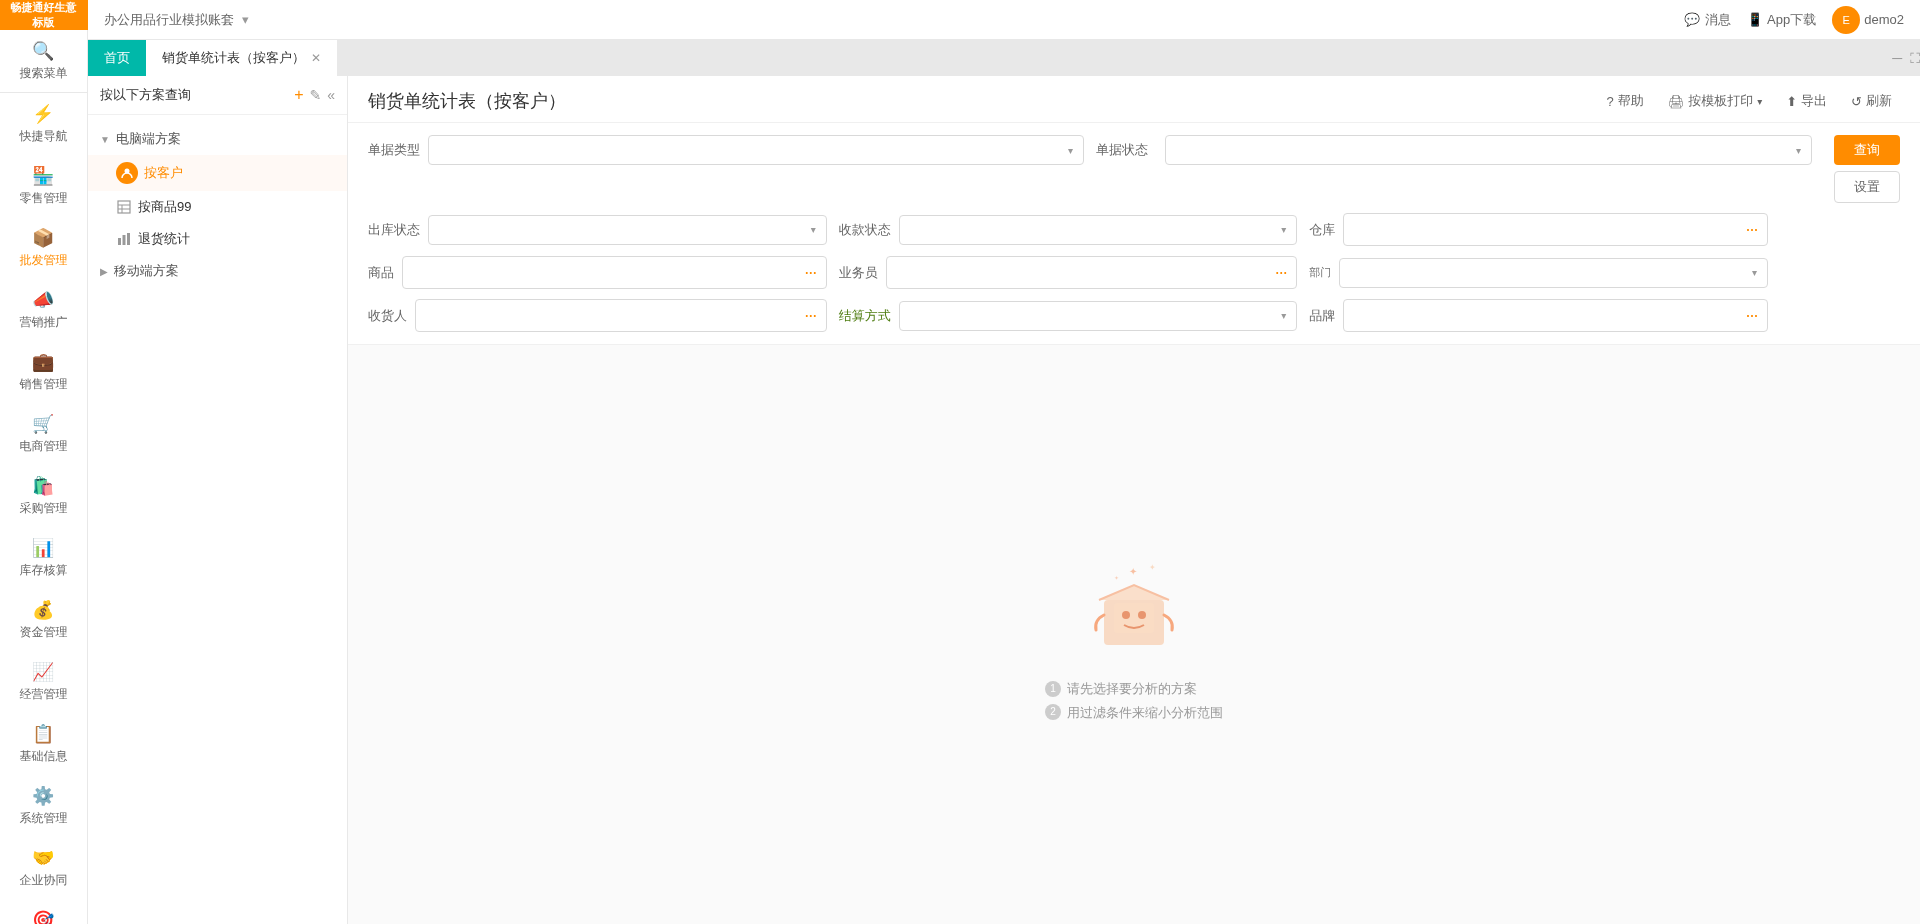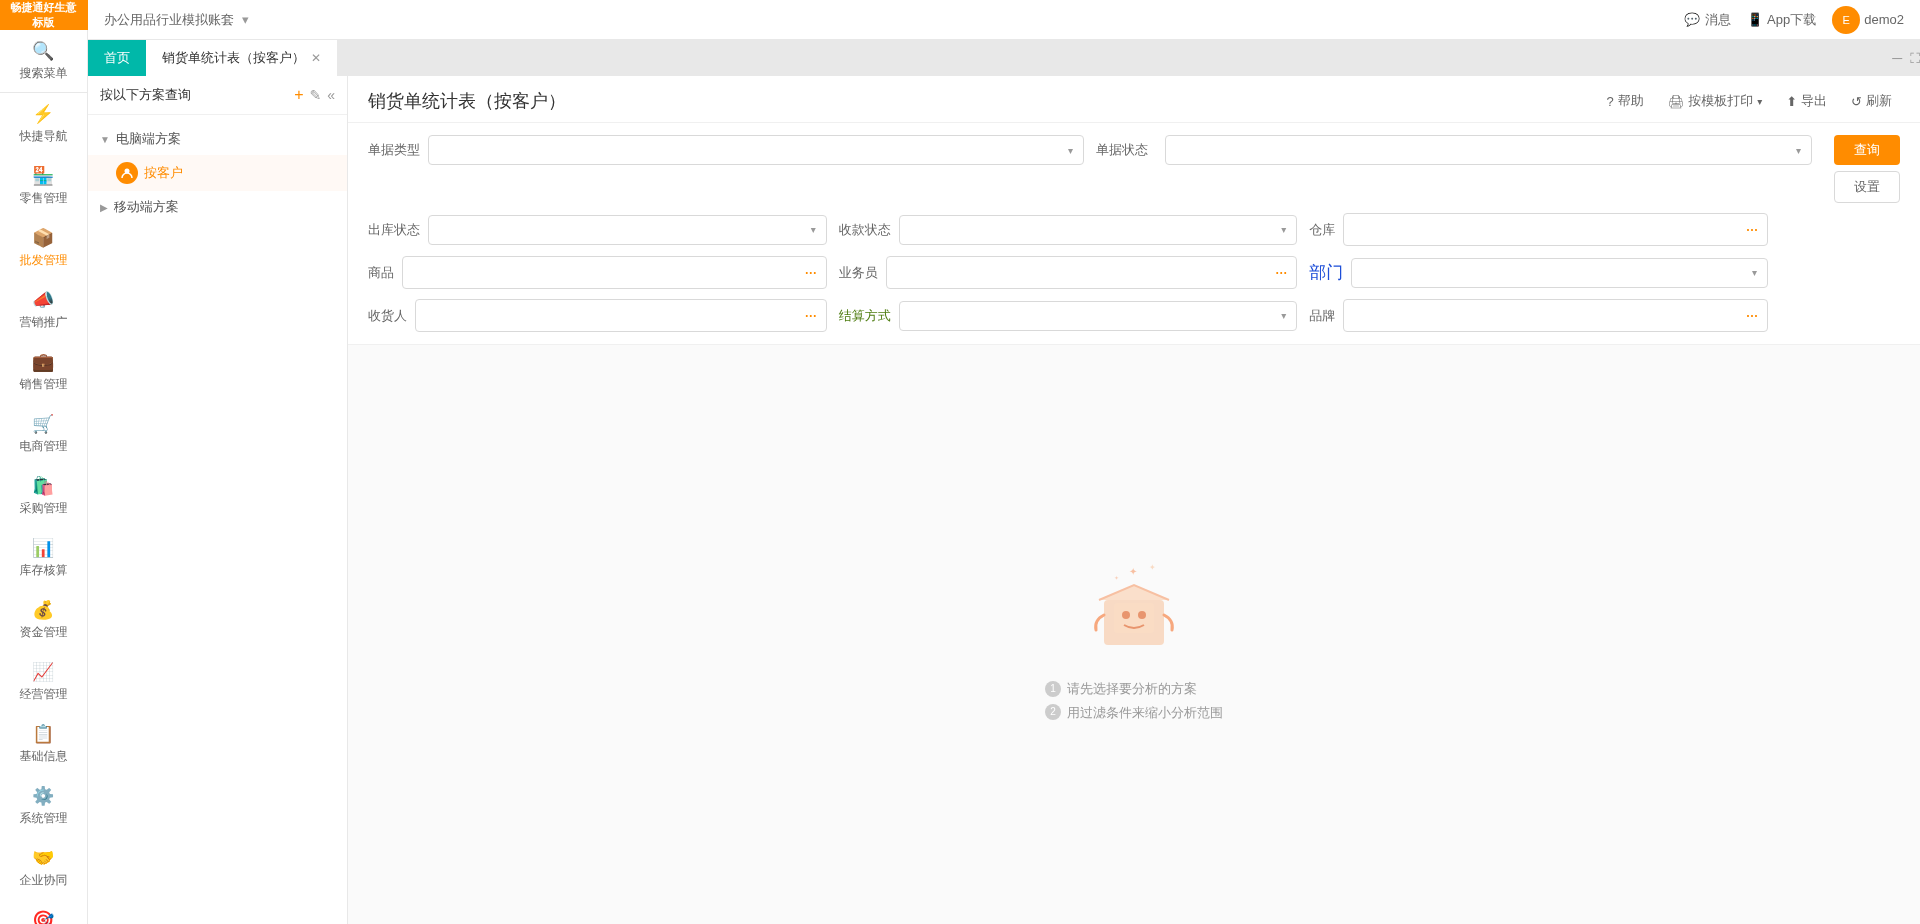--- a/index.html
+++ b/index.html
@@ -221,21 +221,42 @@
             <svg width="12" height="12" viewBox="0 0 12 12" fill="none">
               <circle cx="6" cy="4" r="2.5" fill="white"></circle>
               <path d="M1 11c0-2.76 2.24-5 5-5s5 2.24 5 5" stroke="white" stroke-width="1.5" fill="none"></path>
             </svg>
           </div>
           <span>按客户</span>
         </div>
 
 
 
-
+        <div class="tree-item tree-indent">
+          <span class="tree-item-icon">
+            <svg width="14" height="14" viewBox="0 0 14 14">
+              <rect x="1" y="1" width="12" height="12" fill="none" stroke="#999" stroke-width="1.2"></rect>
+              <line x1="1" y1="5" x2="13" y2="5" stroke="#999" stroke-width="1"></line>
+              <line x1="1" y1="9" x2="13" y2="9" stroke="#999" stroke-width="1"></line>
+              <line x1="5" y1="5" x2="5" y2="13" stroke="#999" stroke-width="1"></line>
+            </svg>
+          </span>
+          <span>按商品99</span>
+        </div>
+
+        <div class="tree-item tree-indent">
+          <span class="tree-item-icon">
+            <svg width="14" height="14" viewBox="0 0 14 14">
+              <rect x="1" y="6" width="3" height="7" fill="#999"></rect>
+              <rect x="5.5" y="3" width="3" height="10" fill="#999"></rect>
+              <rect x="10" y="1" width="3" height="12" fill="#999"></rect>
+            </svg>
+          </span>
+          <span>退货统计</span>
+        </div>
 
         <div class="tree-item tree-parent">
           <span style="color:#999; font-size:10px;">▶</span>
           <span>移动端方案</span>
         </div>
       </div>
     </div>
 
     <div class="right-panel">
 
@@ -323,21 +344,21 @@
             </div>
           </div>
           <div style="display:flex; align-items:center; gap:8px; flex:1;">
             <span style="color:#666; font-size:13px; white-space:nowrap;">业务员</span>
             <div class="select-control" style="flex:1;">
               <span class="placeholder"></span>
               <span style="color:#ff8c00; font-size:18px; letter-spacing:-2px;">···</span>
             </div>
           </div>
           <div style="display:flex; align-items:center; gap:8px; flex:1;">
-            <span style="color:#1d4ed8; font-size:17px; white-space:nowrap;">部门</span>
+            <span style="color:#737373; font-size:11px; white-space:nowrap;">部门</span>
             <div class="select-control" style="flex:1;">
               <span class="placeholder"></span>
               <span class="select-arrow">▾</span>
             </div>
           </div>
           <div style="width:120px;"></div>
         </div>
 
         <div style="display:flex; align-items:center; gap:12px;">
           <div style="display:flex; align-items:center; gap:8px; flex:1;">

